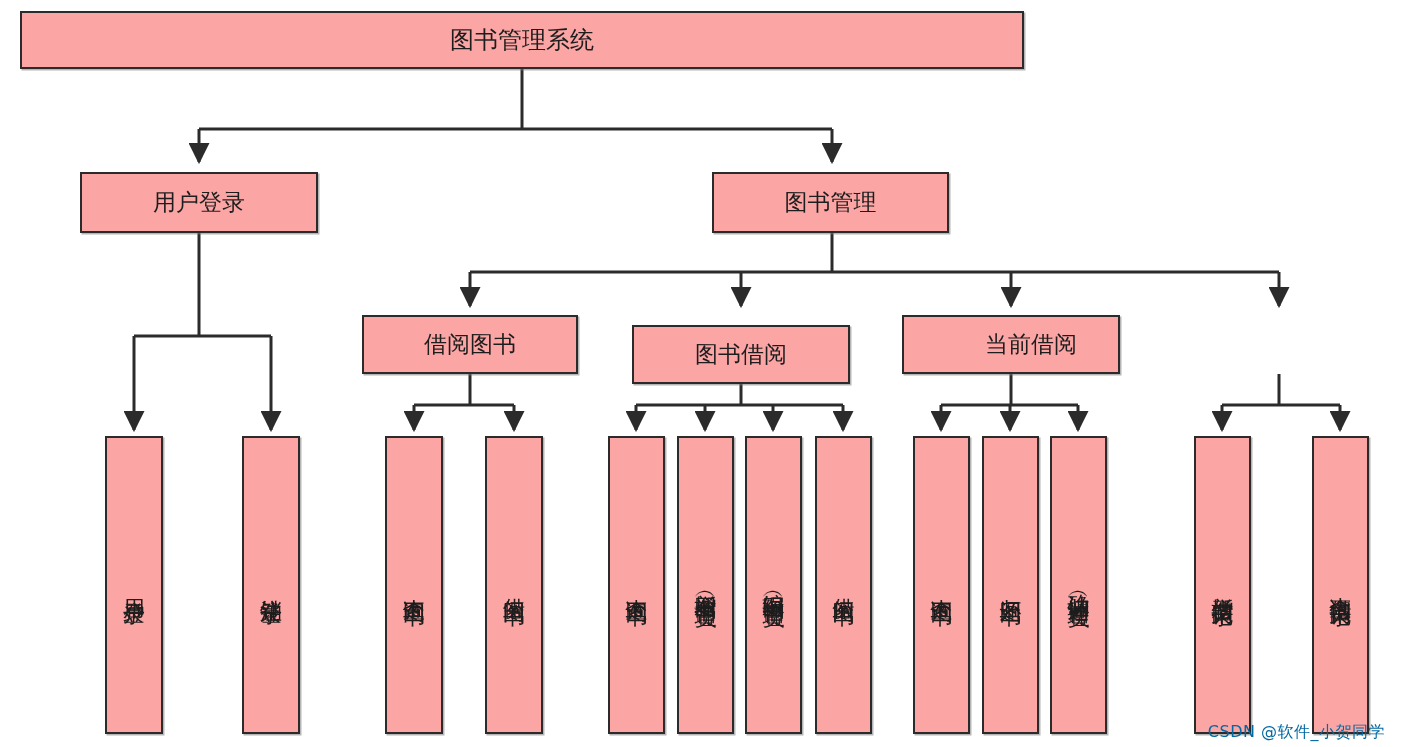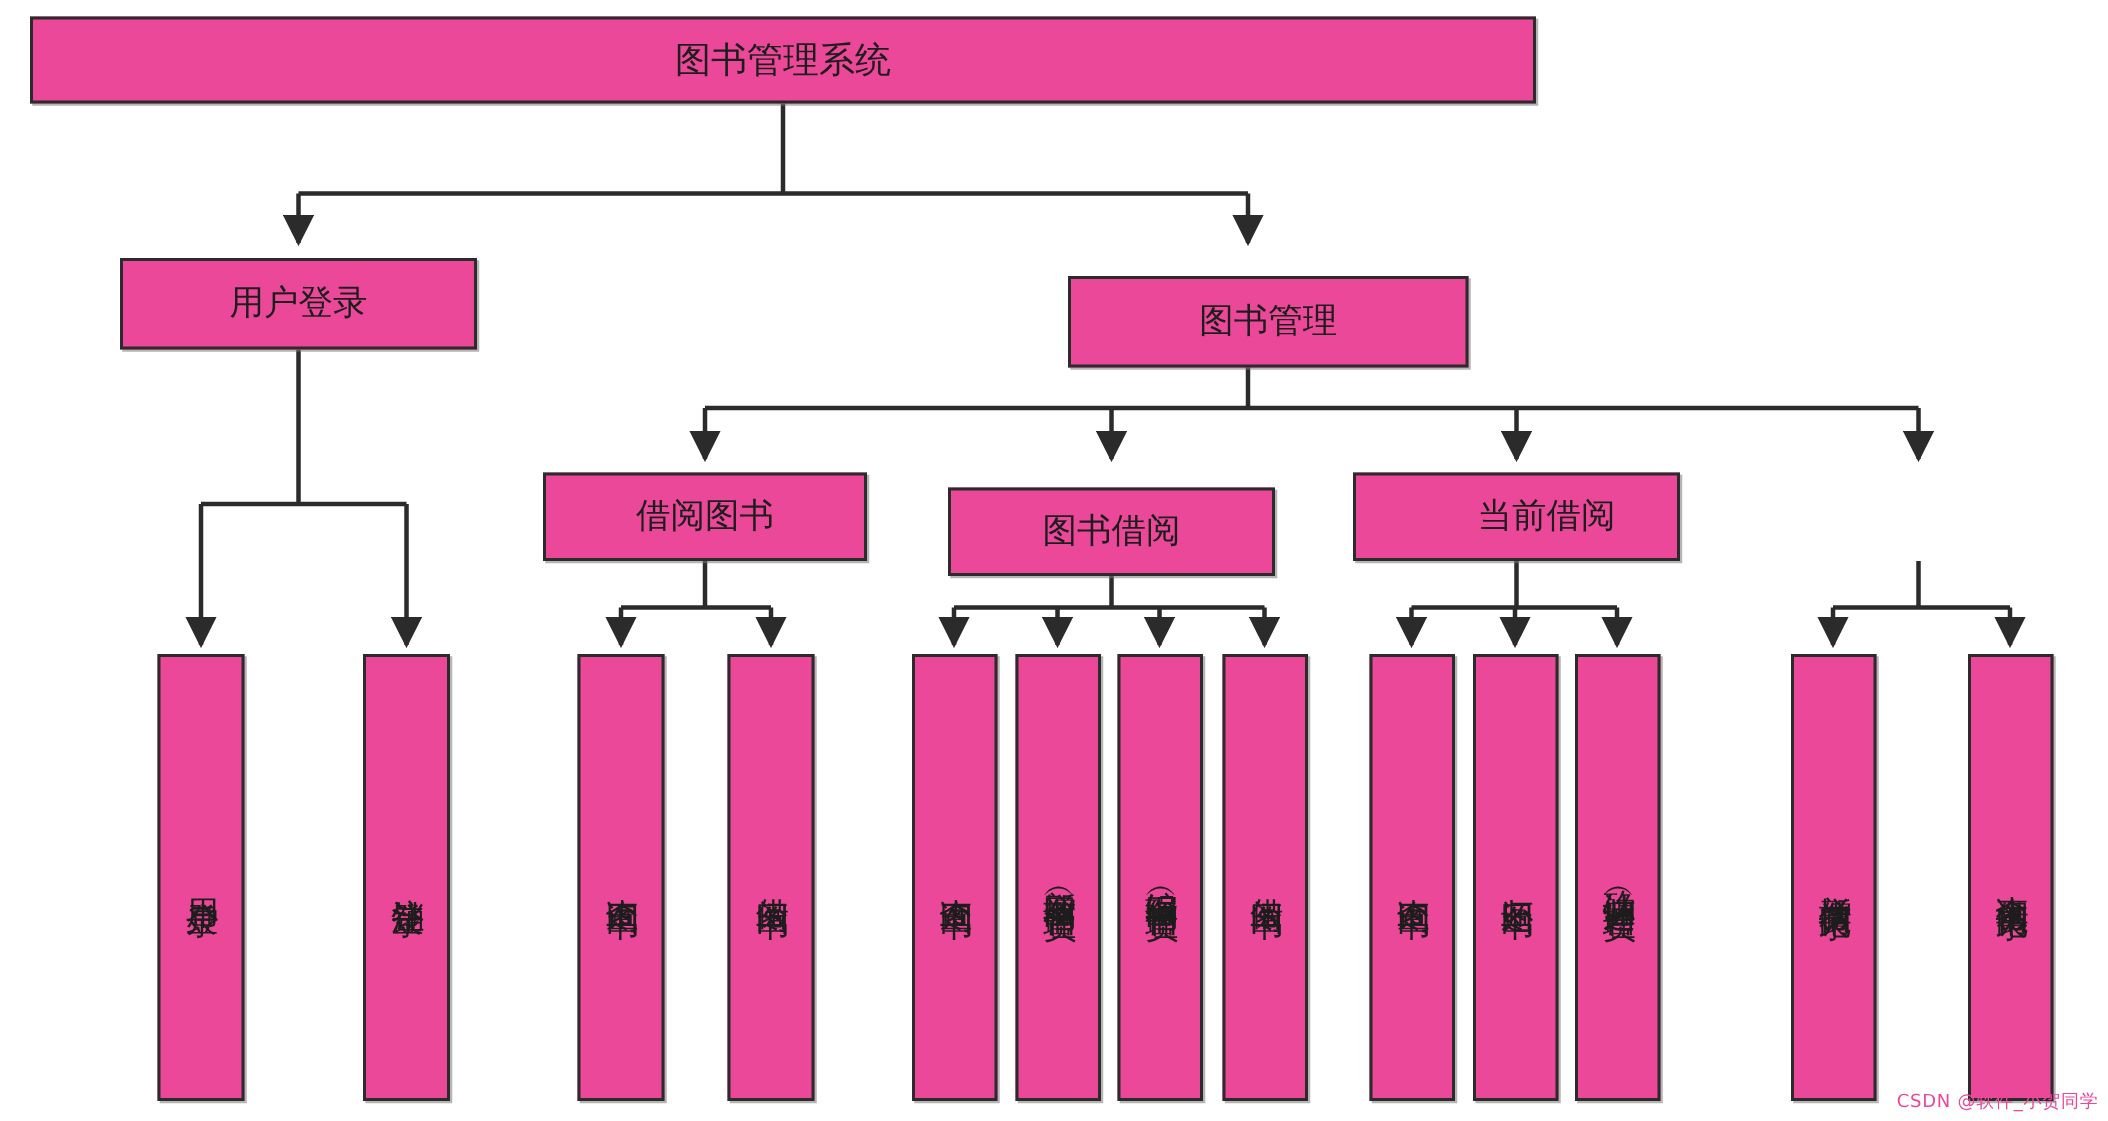--- a/index.html
+++ b/index.html
@@ -23,21 +23,21 @@
     left: 0;
     top: 0;
     width: 1405px;
     height: 747px;
     pointer-events: none;
   }
   .node {
     position: absolute;
     box-sizing: border-box;
     border: 2px solid #2b2b2b;
-    background: #ec4899;
+    background: #fca5a5;
     display: flex;
     align-items: center;
     justify-content: center;
     box-shadow: 1.5px 1.5px 0 rgba(120,120,120,0.55);
   }
   .node .label {
     color: #1d1d1d;
     line-height: 1.12;
     text-align: center;
     white-space: nowrap;
@@ -55,24 +55,24 @@
   .node.vertical .label {
     writing-mode: vertical-rl;
     text-orientation: upright;
     font-size: 22px;
     letter-spacing: 2px;
     line-height: 1.0;
     white-space: pre;
   }
   .watermark {
     position: absolute;
-    right: 6px;
+    right: 20px;
     bottom: 4px;
-    font-size: 12px;
-    color: #ec4899;
+    font-size: 16px;
+    color: #0369a1;
     letter-spacing: 0.5px;
     white-space: nowrap;
     user-select: none;
   }
 </style>
 </head>
 <body>
 
 <div id="diagram-canvas">
 
@@ -127,21 +127,21 @@
   </svg>
 
   <div class="node root horizontal" style="left:20px; top:11px; width:1004px; height:58px;">
     <span class="label">图书管理系统</span>
   </div>
 
   <div class="node horizontal" style="left:80px; top:172px; width:238px; height:61px;">
     <span class="label">用户登录</span>
   </div>
 
-  <div class="node horizontal" style="left:712px; top:184px; width:267px; height:61px;">
+  <div class="node horizontal" style="left:712px; top:172px; width:237px; height:61px;">
     <span class="label">图书管理</span>
   </div>
 
   <div class="node horizontal" style="left:362px; top:315px; width:216px; height:59px;">
     <span class="label">借阅图书</span>
   </div>
 
   <div class="node horizontal" style="left:632px; top:325px; width:218px; height:59px;">
     <span class="label">图书借阅</span>
   </div>

